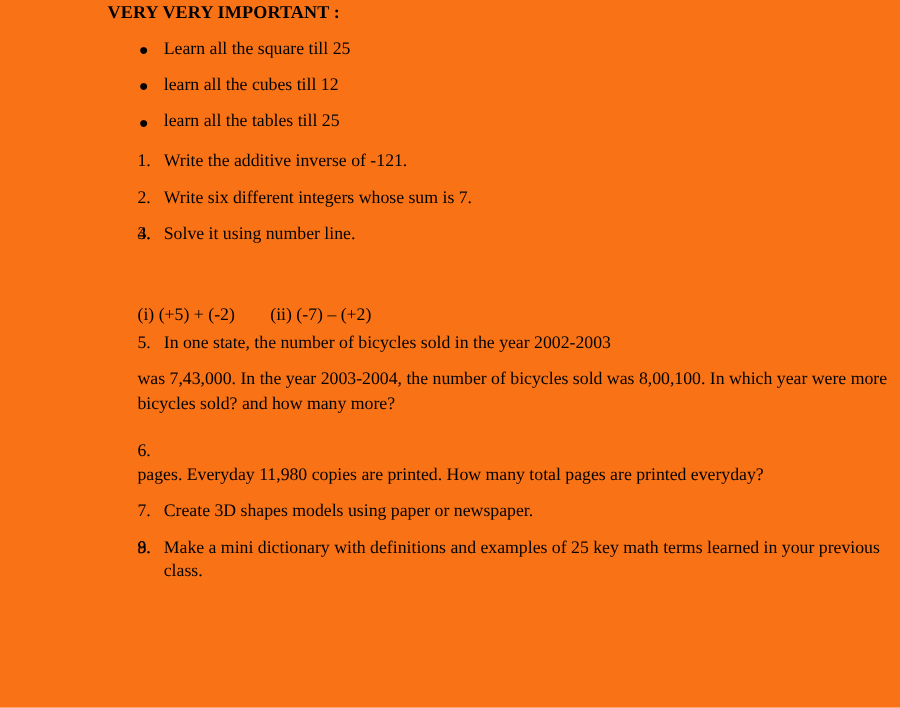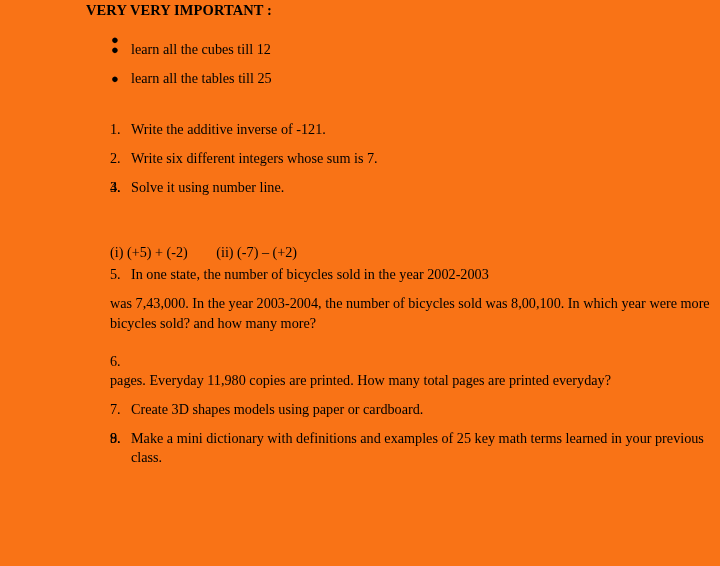--- a/index.html
+++ b/index.html
@@ -78,20 +78,21 @@
 </head>
 <body>
 
 <div class="page">
 
   <div class="doc-heading">VERY VERY IMPORTANT :</div>
 
   <div class="list-block" style="top:30px;">
     <div class="item" style="margin-bottom:10px;">
       <span class="marker bullet-marker">●</span>
+      <span class="body">Learn all the square till 25</span>
     </div>
     <div class="item" style="margin-bottom:10px;">
       <span class="marker bullet-marker">●</span>
       <span class="body">learn all the cubes till 12</span>
     </div>
     <div class="item" style="margin-bottom:10px;">
       <span class="marker bullet-marker">●</span>
       <span class="body">learn all the tables till 25</span>
     </div>
   </div>
@@ -123,21 +124,21 @@
   <div class="flush-para" style="position:absolute; left:0; top:294px;">was 7,43,000. In the year 2003-2004, the number of bicycles sold was 8,00,100. In which year were more bicycles sold? and how many more?</div>
 
   <div class="item" style="position:absolute; left:0; top:352px;">
     <span class="marker">6.</span>
   </div>
   <div class="flush-para" style="position:absolute; left:0; top:371px;">pages. Everyday 11,980 copies are printed. How many total pages are printed everyday?</div>
 
   <div class="list-block" style="top:400px;">
     <div class="item" style="margin-bottom:10px;">
       <span class="marker">7.</span>
-      <span class="body">Create 3D shapes models using paper or cardboard.</span>
+      <span class="body">Create 3D shapes models using paper or newspaper.</span>
     </div>
     <div class="item" style="margin-bottom:10px;">
       <span class="marker">8.</span>
     </div>
     <div class="item" style="margin-bottom:10px;">
       <span class="marker">9.</span>
       <span class="body">Make a mini dictionary with definitions and examples of 25 key math terms learned in your previous class.</span>
     </div>
   </div>
 

